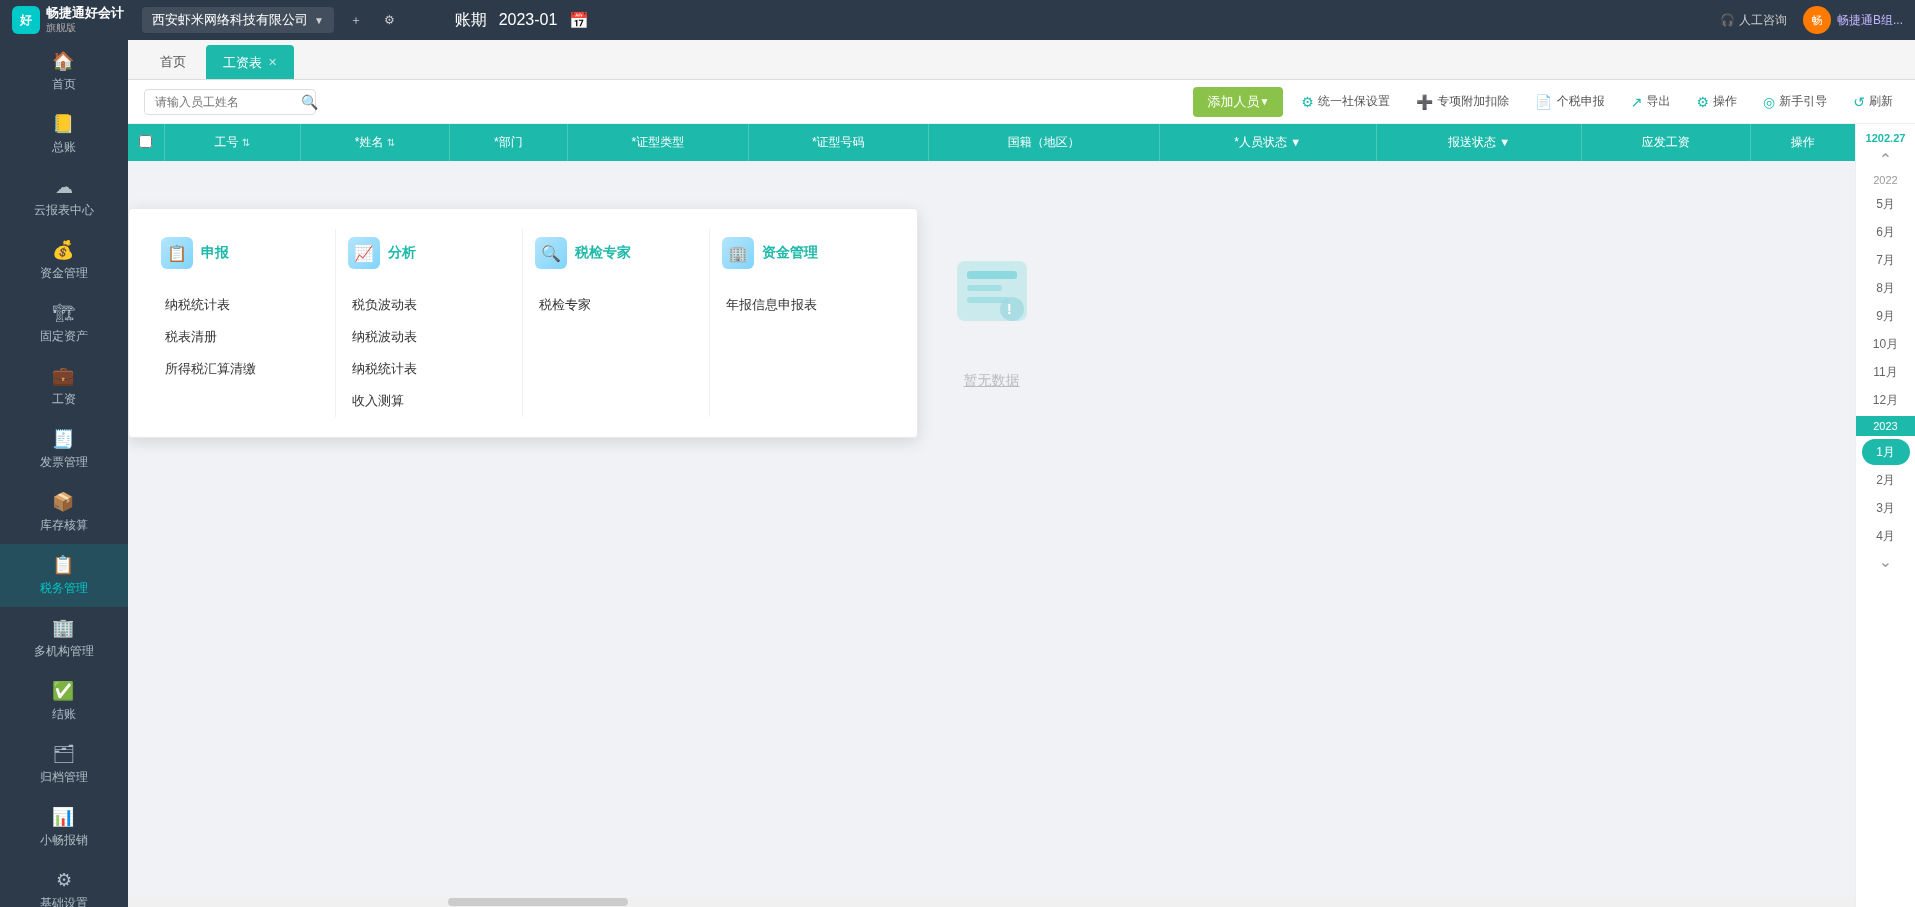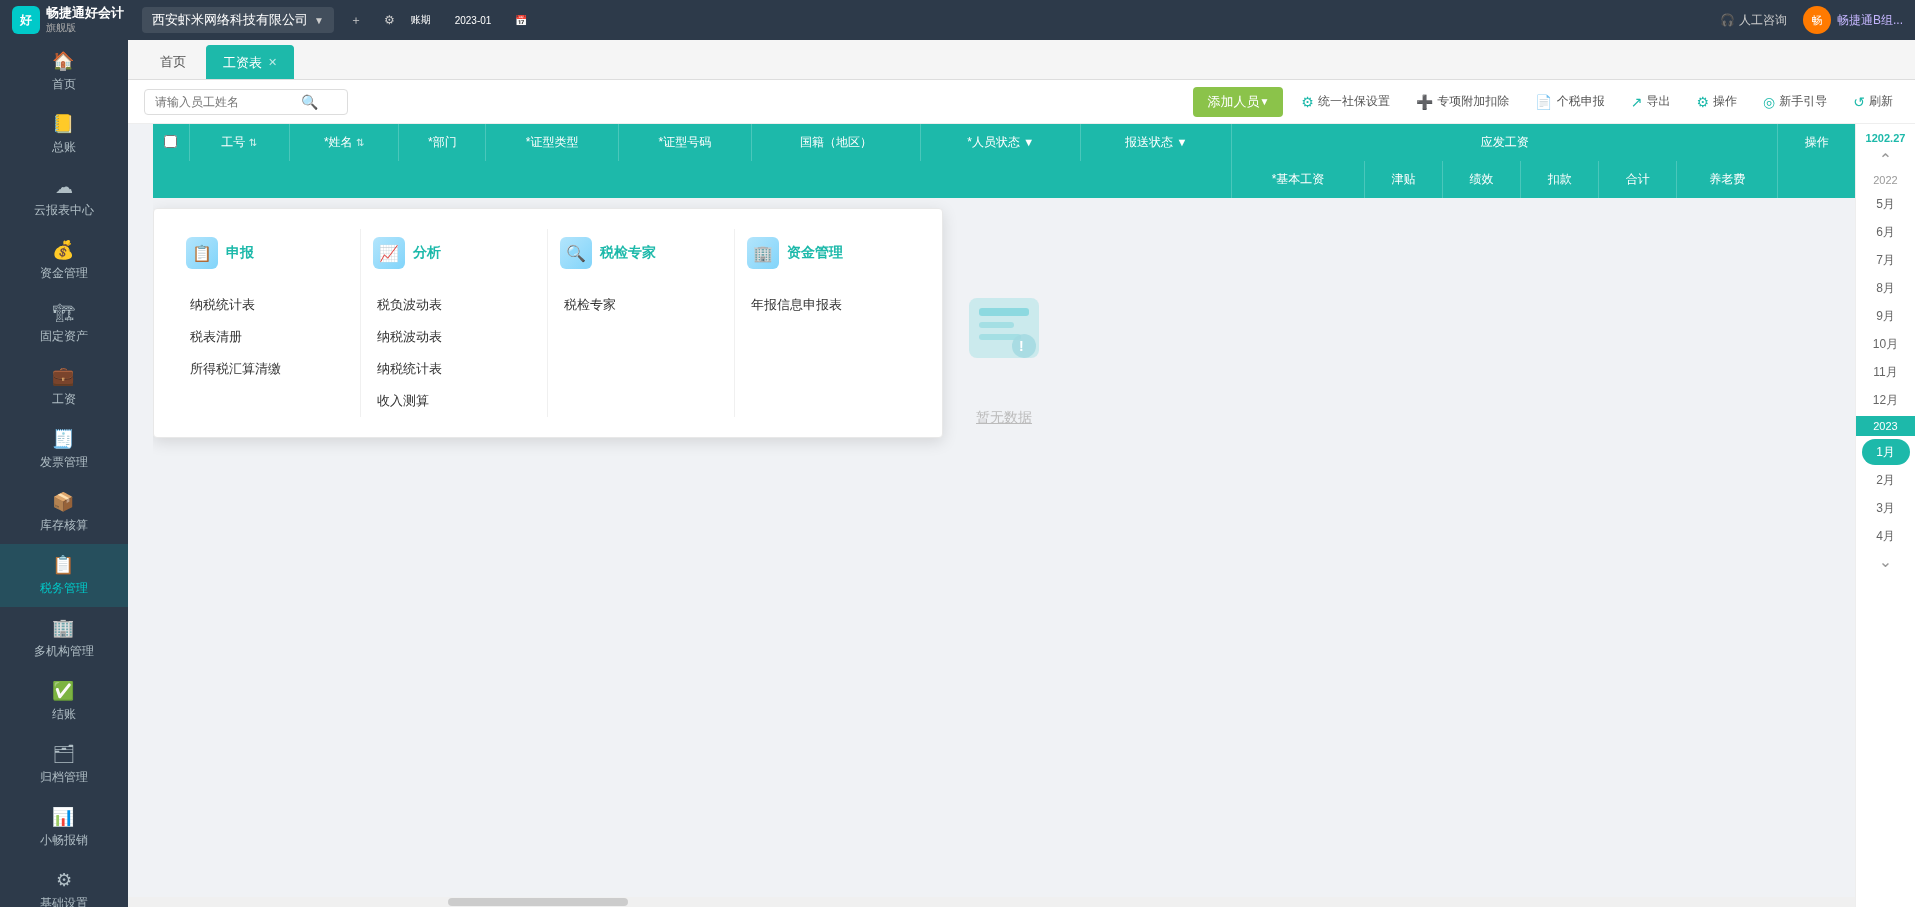--- a/index.html
+++ b/index.html
@@ -38,22 +38,22 @@
       padding: 4px 10px;
     }
     .company-selector .arrow { color: #ccc; font-size: 10px; }
     .header-icon-btn {
       display: flex; align-items: center; gap: 4px;
       color: #ccc; font-size: 12px; cursor: pointer;
       padding: 2px 6px; border-radius: 3px;
     }
 
     .period-area {
-      display: flex; align-items: center; gap: 24px;
-      color: #fff; font-size: 10px;
+      display: flex; align-items: center; gap: 12px;
+      color: #fff; font-size: 16px; margin-left: 44px;
     }
     .period-value { color: #fff; }
     .period-icon { color: #00c9c9; cursor: pointer; }
 
     .header-right {
       margin-left: auto;
       display: flex; align-items: center; gap: 16px;
     }
     .user-service { display: flex; align-items: center; gap: 4px; color: #ccc; font-size: 12px; cursor: pointer; }
     .user-avatar {
@@ -111,21 +111,21 @@
     .toolbar {
       height: 44px; background: #fff;
       display: flex; align-items: center;
       padding: 0 16px; gap: 12px;
       border-bottom: 1px solid #eee;
     }
     .search-input-wrap {
       display: flex; align-items: center; gap: 6px;
       border: 1px solid #ddd; border-radius: 4px;
       padding: 4px 10px; background: #fff;
-      width: 204px;
+      width: 172px;
     }
     .search-input-wrap input {
       border: none; outline: none; font-size: 12px; width: 140px;
       font-family: inherit; color: #333;
     }
     .search-icon { color: #999; font-size: 14px; }
 
     .btn-add-person {
       background: #8bc34a; color: #fff;
       border: none; border-radius: 4px;
@@ -243,21 +243,21 @@
       display: flex; align-items: center; justify-content: center;
       cursor: pointer; color: #999; font-size: 16px;
       border-radius: 50%;
     }
 
     
     .table-wrap::-webkit-scrollbar { height: 8px; width: 6px; }
     .table-wrap::-webkit-scrollbar-track { background: #f0f0f0; }
     .table-wrap::-webkit-scrollbar-thumb { background: #ccc; border-radius: 4px; }
 
-    .main-area { flex: 1; display: flex; flex-direction: column; position: relative; overflow: hidden; margin-left: 25px; }
+    .main-area { flex: 1; display: flex; flex-direction: column; position: relative; overflow: hidden; }
   </style>
 </head>
 <body>
 
 <div class="top-header">
   <div class="logo-area">
     <div class="logo-icon">好</div>
     <div>
       <div class="logo-text">畅捷通好会计</div>
       <div class="logo-sub">旗舰版</div>
@@ -435,30 +435,20 @@
                 *人员状态
                 <span style="font-size:11px;">▼</span>
               </th>
               <th>
                 报送状态
                 <span style="font-size:11px;">▼</span>
               </th>
               <th colspan="6">应发工资</th>
               <th>操作</th>
             </tr>
-            <tr class="th-sub-row">
-              <th colspan="9"></th>
-              <th>*基本工资</th>
-              <th>津贴</th>
-              <th>绩效</th>
-              <th>扣款</th>
-              <th>合计</th>
-              <th>养老费</th>
-              <th></th>
-            </tr>
           </thead>
           <tbody>
             <tr>
               <td colspan="16">
                 <div class="no-data">
                   <div class="no-data-icon" style="color:#b2e4e8;">
                     <svg width="100" height="100" viewBox="0 0 100 100">
                       <rect x="15" y="20" width="70" height="60" rx="8" fill="#b2e4e8" opacity="0.6"></rect>
                       <rect x="25" y="30" width="50" height="8" rx="3" fill="#7dd4dc" opacity="0.8"></rect>
                       <rect x="25" y="44" width="35" height="6" rx="3" fill="#7dd4dc" opacity="0.5"></rect>

